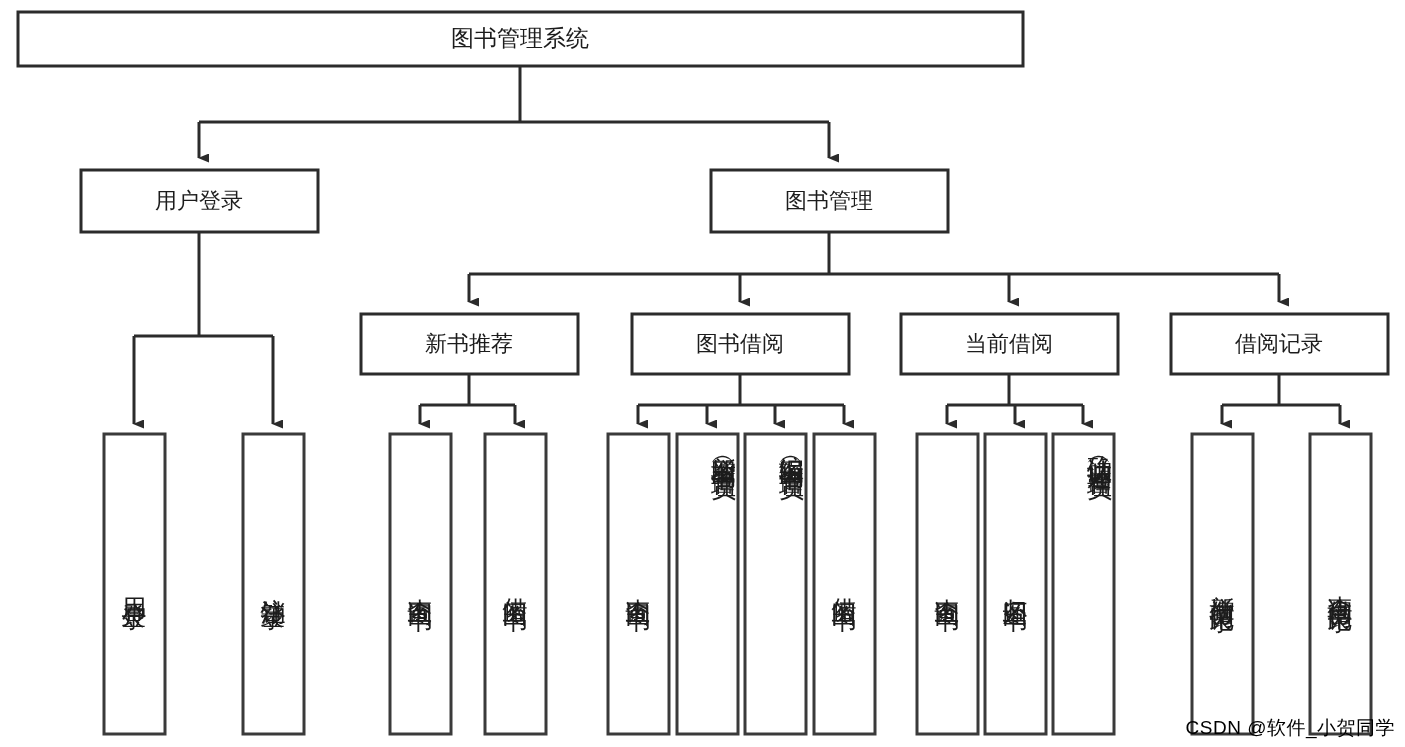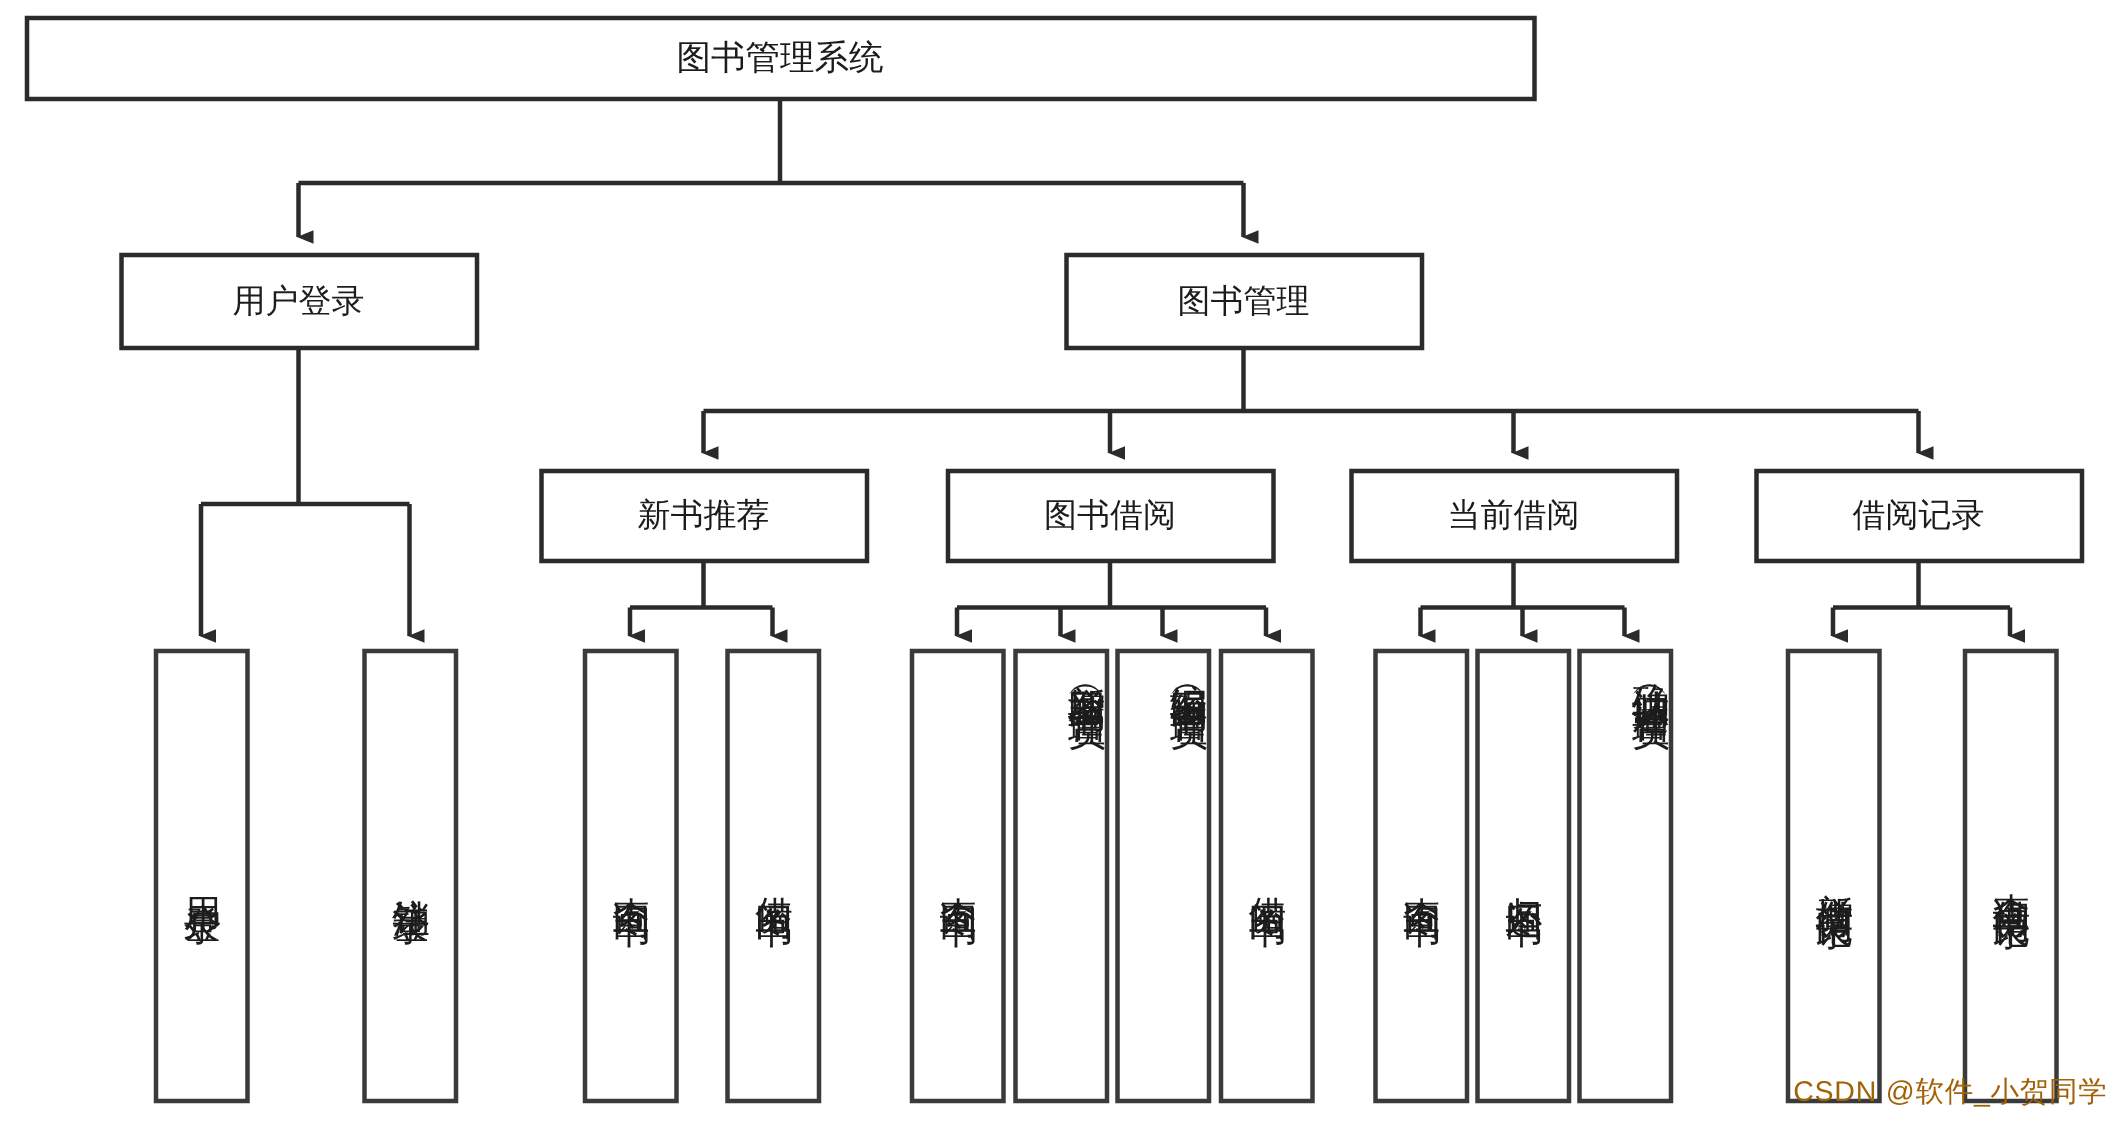--- a/index.html
+++ b/index.html
@@ -64,25 +64,25 @@
     font-size: 25px;
     line-height: 1.12;
     letter-spacing: 3px;
     color: #1c1c1c;
     text-align: center;
     white-space: nowrap;
     pointer-events: none;
   }
   .watermark {
     position: absolute;
-    right: 0;
+    right: 10px;
     bottom: 6px;
     font-family: "Liberation Sans", "DejaVu Sans", sans-serif;
     font-size: 19px;
-    color: #a16207;
+    color: #000000;
     letter-spacing: 0.5px;
     white-space: nowrap;
   }
 </style>
 </head>
 <body>
 
 <div id="diagram-root">
 
   <svg class="flowchart" viewBox="0 0 1405 747">

